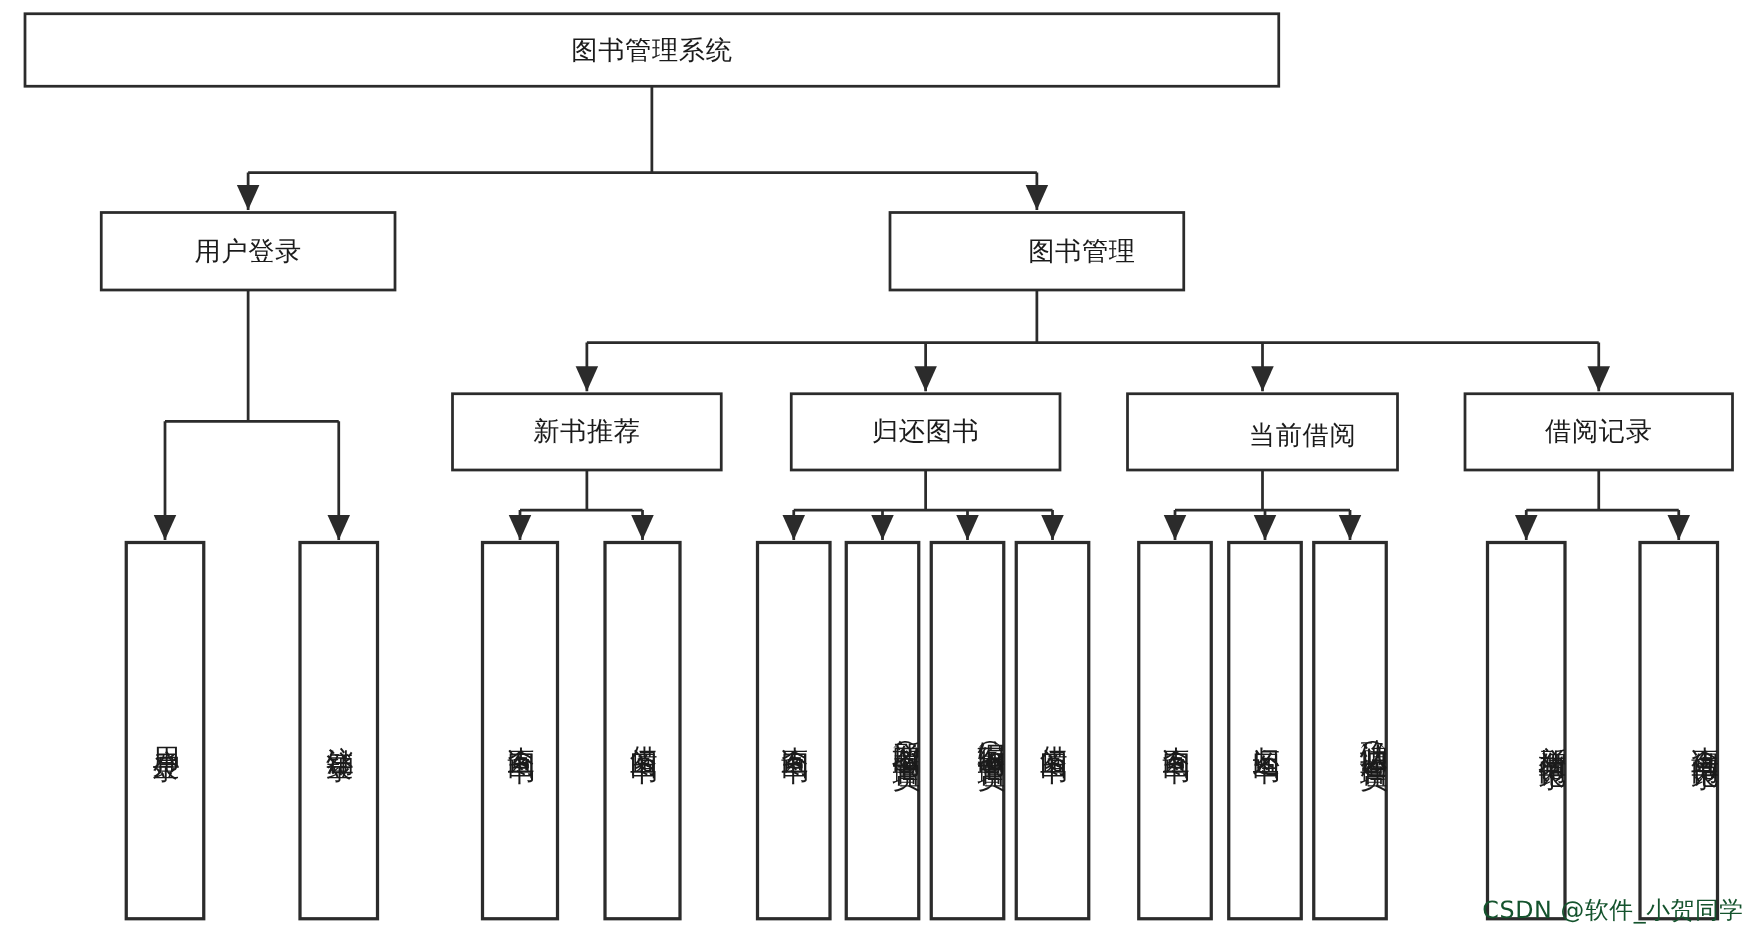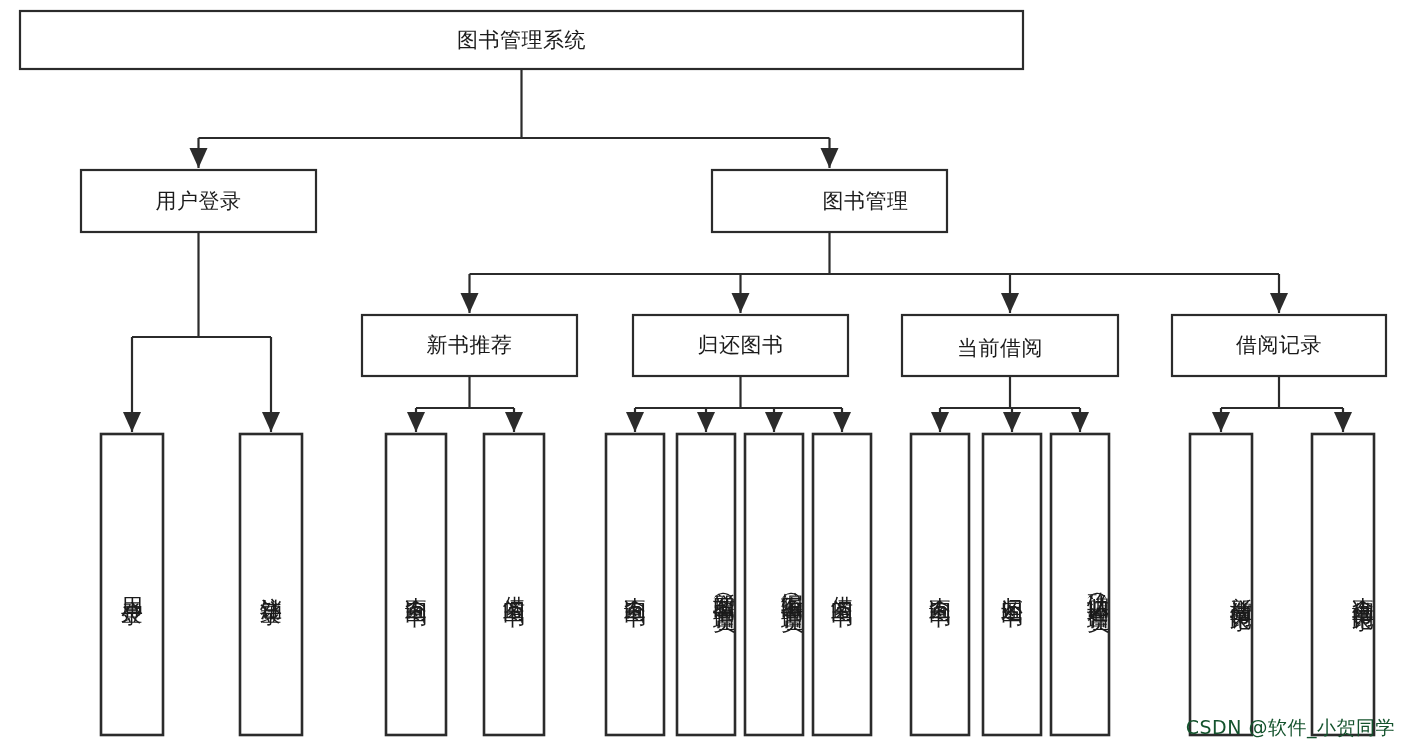--- a/index.html
+++ b/index.html
@@ -169,21 +169,21 @@
         <rect x="1312" y="434" width="62" height="301" class="node-box leaf"></rect>
       </g>
   </svg>
 
   <div id="labels-layer">
       <div class="node-label" style="left: 20px; top: 11px; width: 1003px; height: 58px; border-radius: 19px;">图书管理系统</div>
       <div class="node-label" style="left: 81px; top: 170px; width: 235px; height: 62px;">用户登录</div>
       <div class="node-label" style="left: 712px; top: 170px; width: 235px; height: 62px; padding-left: 36px;">图书管理</div>
       <div class="node-label" style="left: 362px; top: 315px; width: 215px; height: 61px;">新书推荐</div>
       <div class="node-label" style="left: 633px; top: 315px; width: 215px; height: 61px;">归还图书</div>
-      <div class="node-label" style="left: 892px; top: 315px; width: 216px; height: 67px;">当前借阅</div>
+      <div class="node-label" style="left: 934px; top: 315px; width: 216px; height: 67px;">当前借阅</div>
       <div class="node-label" style="left: 1172px; top: 315px; width: 214px; height: 61px;">借阅记录</div>
       <div class="node-label vertical centered" style="left: 101px; top: 434px; width: 62px; height: 301px;">用户登录</div>
       <div class="node-label vertical centered" style="left: 240px; top: 434px; width: 62px; height: 301px;">注销登录</div>
       <div class="node-label vertical centered" style="left: 386px; top: 434px; width: 60px; height: 301px;">查询图书</div>
       <div class="node-label vertical centered" style="left: 484px; top: 434px; width: 60px; height: 301px;">借阅图书</div>
       <div class="node-label vertical centered" style="left: 606px; top: 434px; width: 58px; height: 301px;">查询图书</div>
       <div class="node-label vertical" style="left: 677px; top: 434px; width: 58px; height: 301px;">新增图书（管理员）</div>
       <div class="node-label vertical" style="left: 745px; top: 434px; width: 58px; height: 301px;">编辑图书（管理员）</div>
       <div class="node-label vertical centered" style="left: 813px; top: 434px; width: 58px; height: 301px;">借阅图书</div>
       <div class="node-label vertical centered" style="left: 911px; top: 434px; width: 58px; height: 301px;">查询图书</div>

